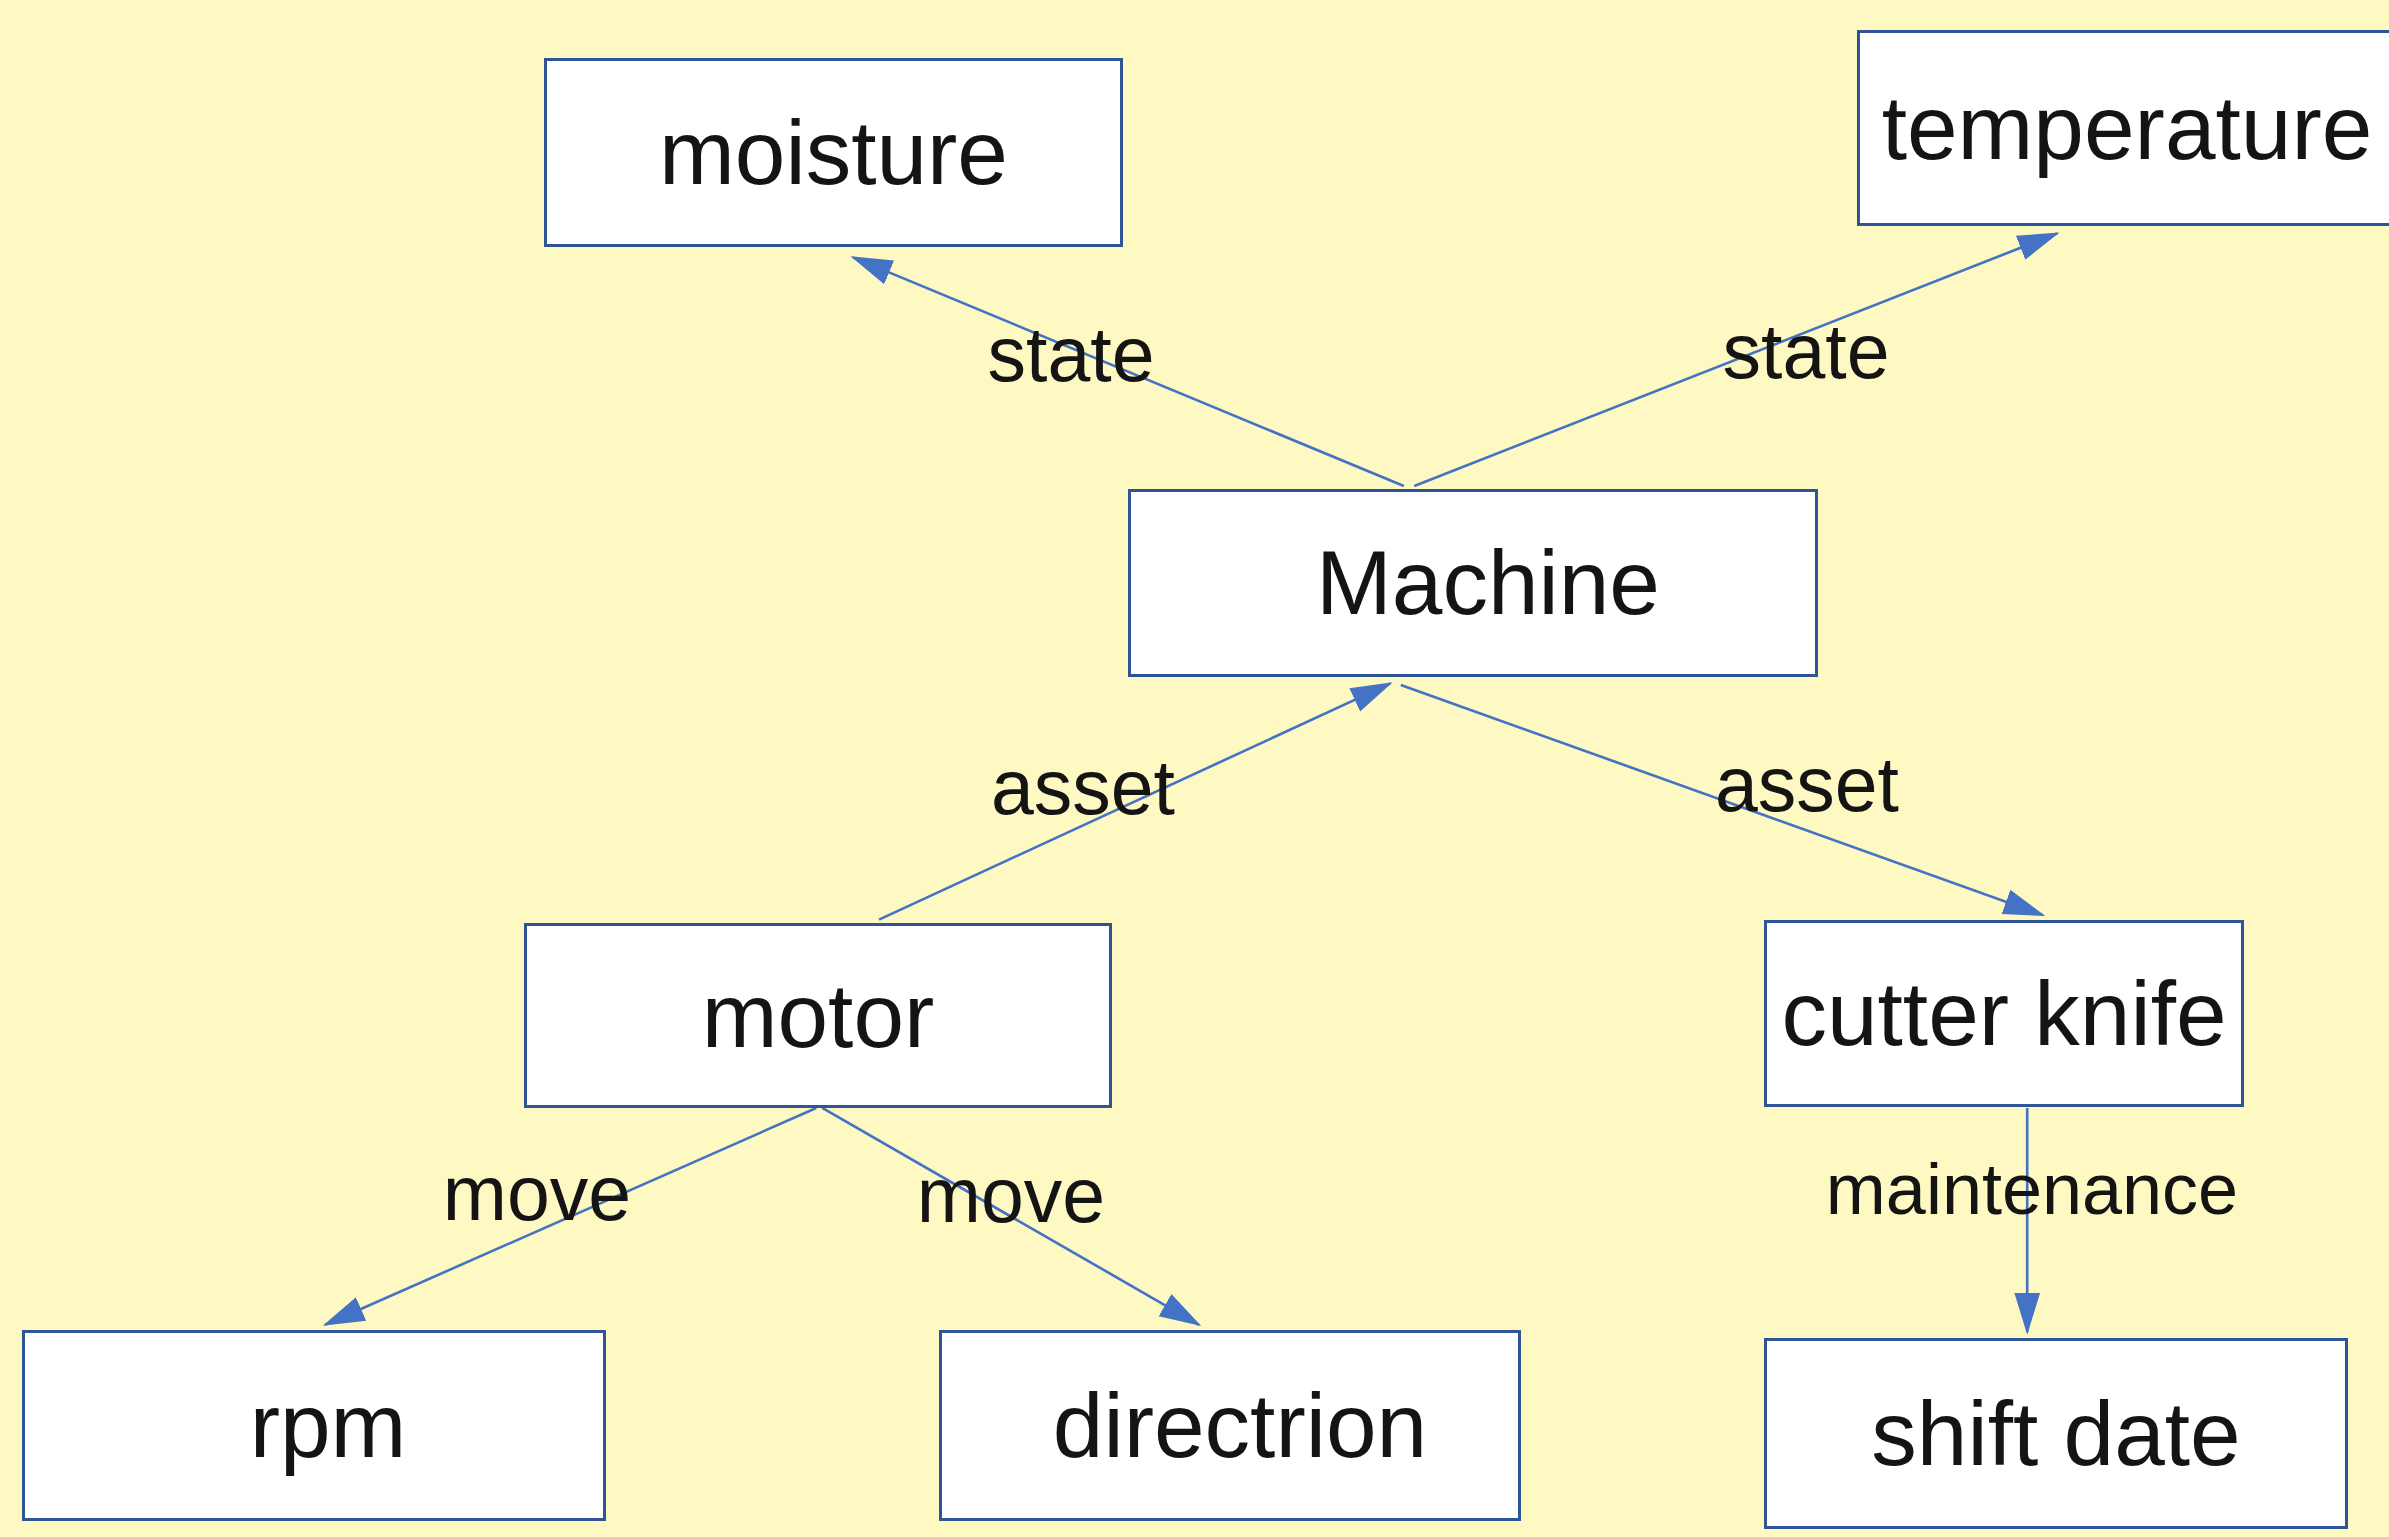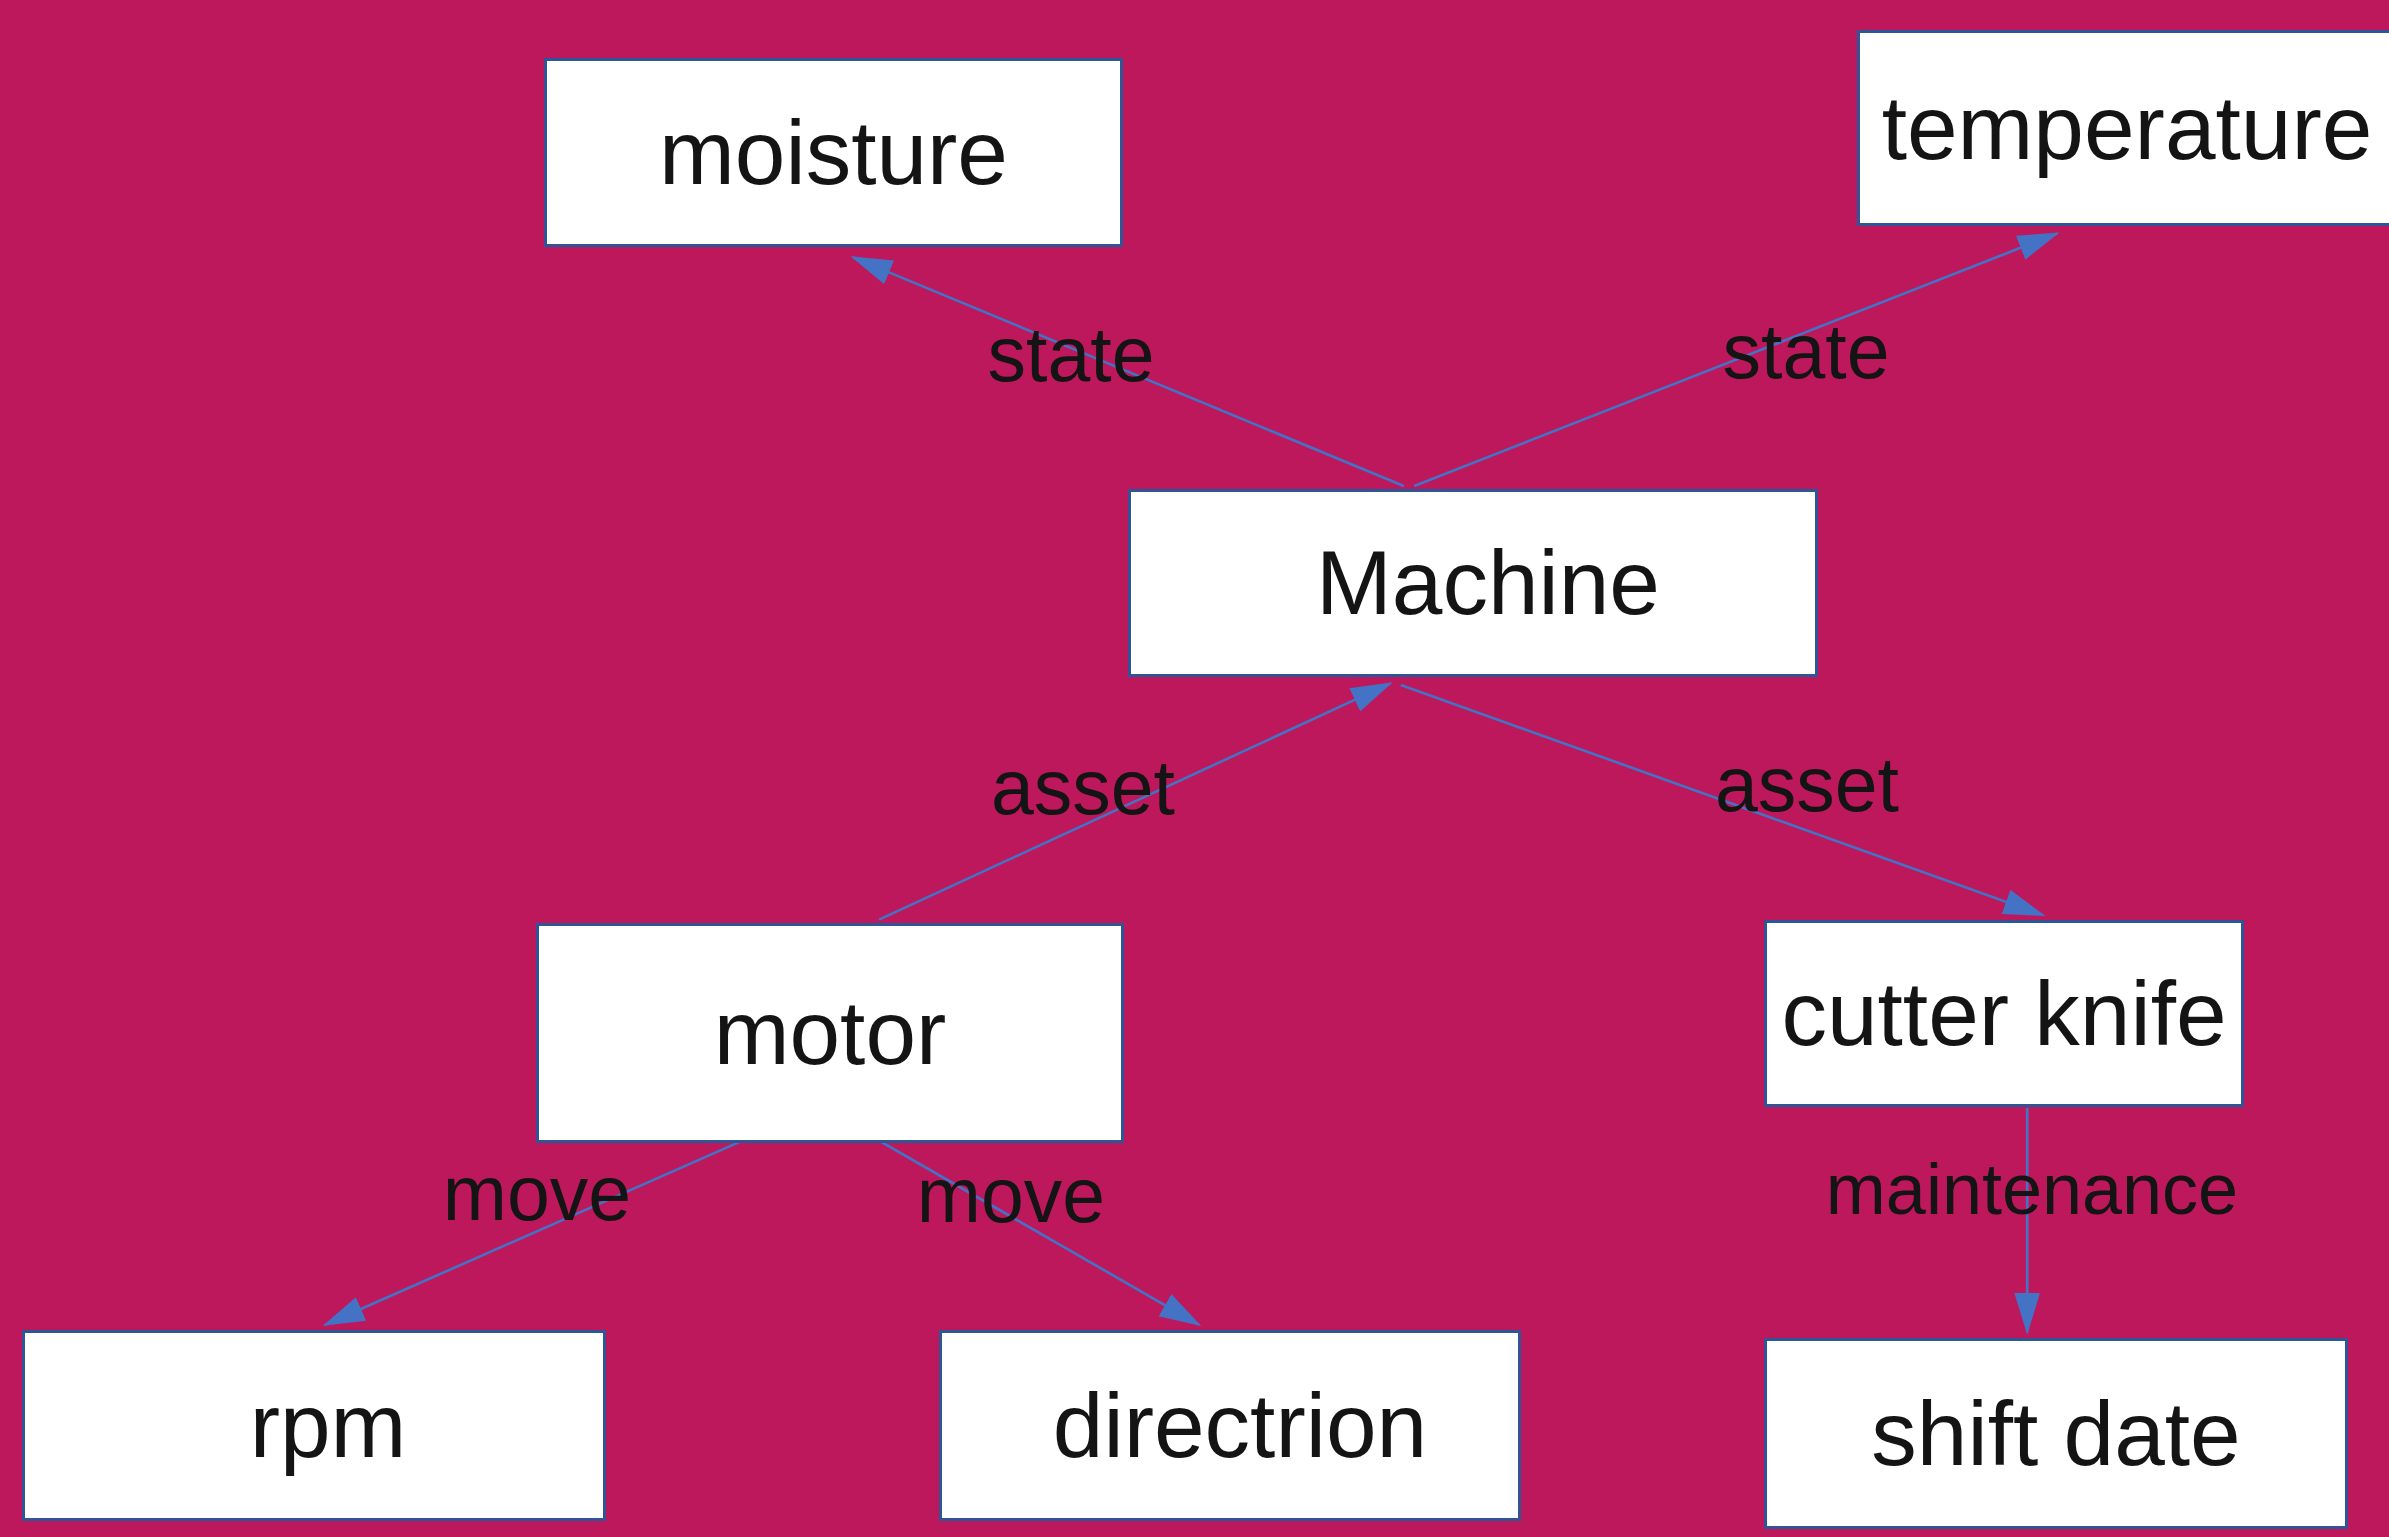--- a/index.html
+++ b/index.html
@@ -4,21 +4,21 @@
 <style>
   html, body {
     margin: 0;
     padding: 0;
     background: #ffffff;
   }
   .canvas {
     position: relative;
     width: 2389px;
     height: 1538px;
-    background: #be185d;
+    background: #fef9c3;
     font-family: "Liberation Sans", sans-serif;
     overflow: hidden;
   }
   .edges-layer {
     position: absolute;
     left: 0;
     top: 0;
     width: 2389px;
     height: 1538px;
   }
@@ -49,21 +49,21 @@
     white-space: nowrap;
     line-height: 1;
   }
   .edge-label.large {
     font-size: 72px;
   }
   
   .n-moisture    { left: 544px;  top: 58px;   width: 579px; height: 189px; }
   .n-temperature { left: 1809px; top: 30px;   width: 540px; height: 196px; margin-left: 48px; }
   .n-machine     { left: 1128px; top: 489px;  width: 690px; height: 188px; padding-left: 30px; }
-  .n-motor       { left: 536px;  top: 923px; width: 588px; height: 220px; }
+  .n-motor       { left: 524px;  top: 923px; width: 588px; height: 185px; }
   .n-cutter      { left: 1764px; top: 920px; width: 480px; height: 187px; }
   .n-rpm         { left: 22px;   top: 1330px; width: 584px; height: 191px; padding-left: 28px; }
   .n-directrion  { left: 939px; top: 1330px; width: 582px; height: 191px; padding-left: 20px; }
   .n-shiftdate   { left: 1764px; top: 1338px; width: 584px; height: 191px; }
   
   .l-state-left  { left: 1071px; top: 354px; }
   .l-state-right { left: 1806px; top: 351px; }
   .l-asset-left  { left: 1083px; top: 787px; }
   .l-asset-right { left: 1807px; top: 784px; }
   .l-move-left   { left: 537px;  top: 1193px; }

